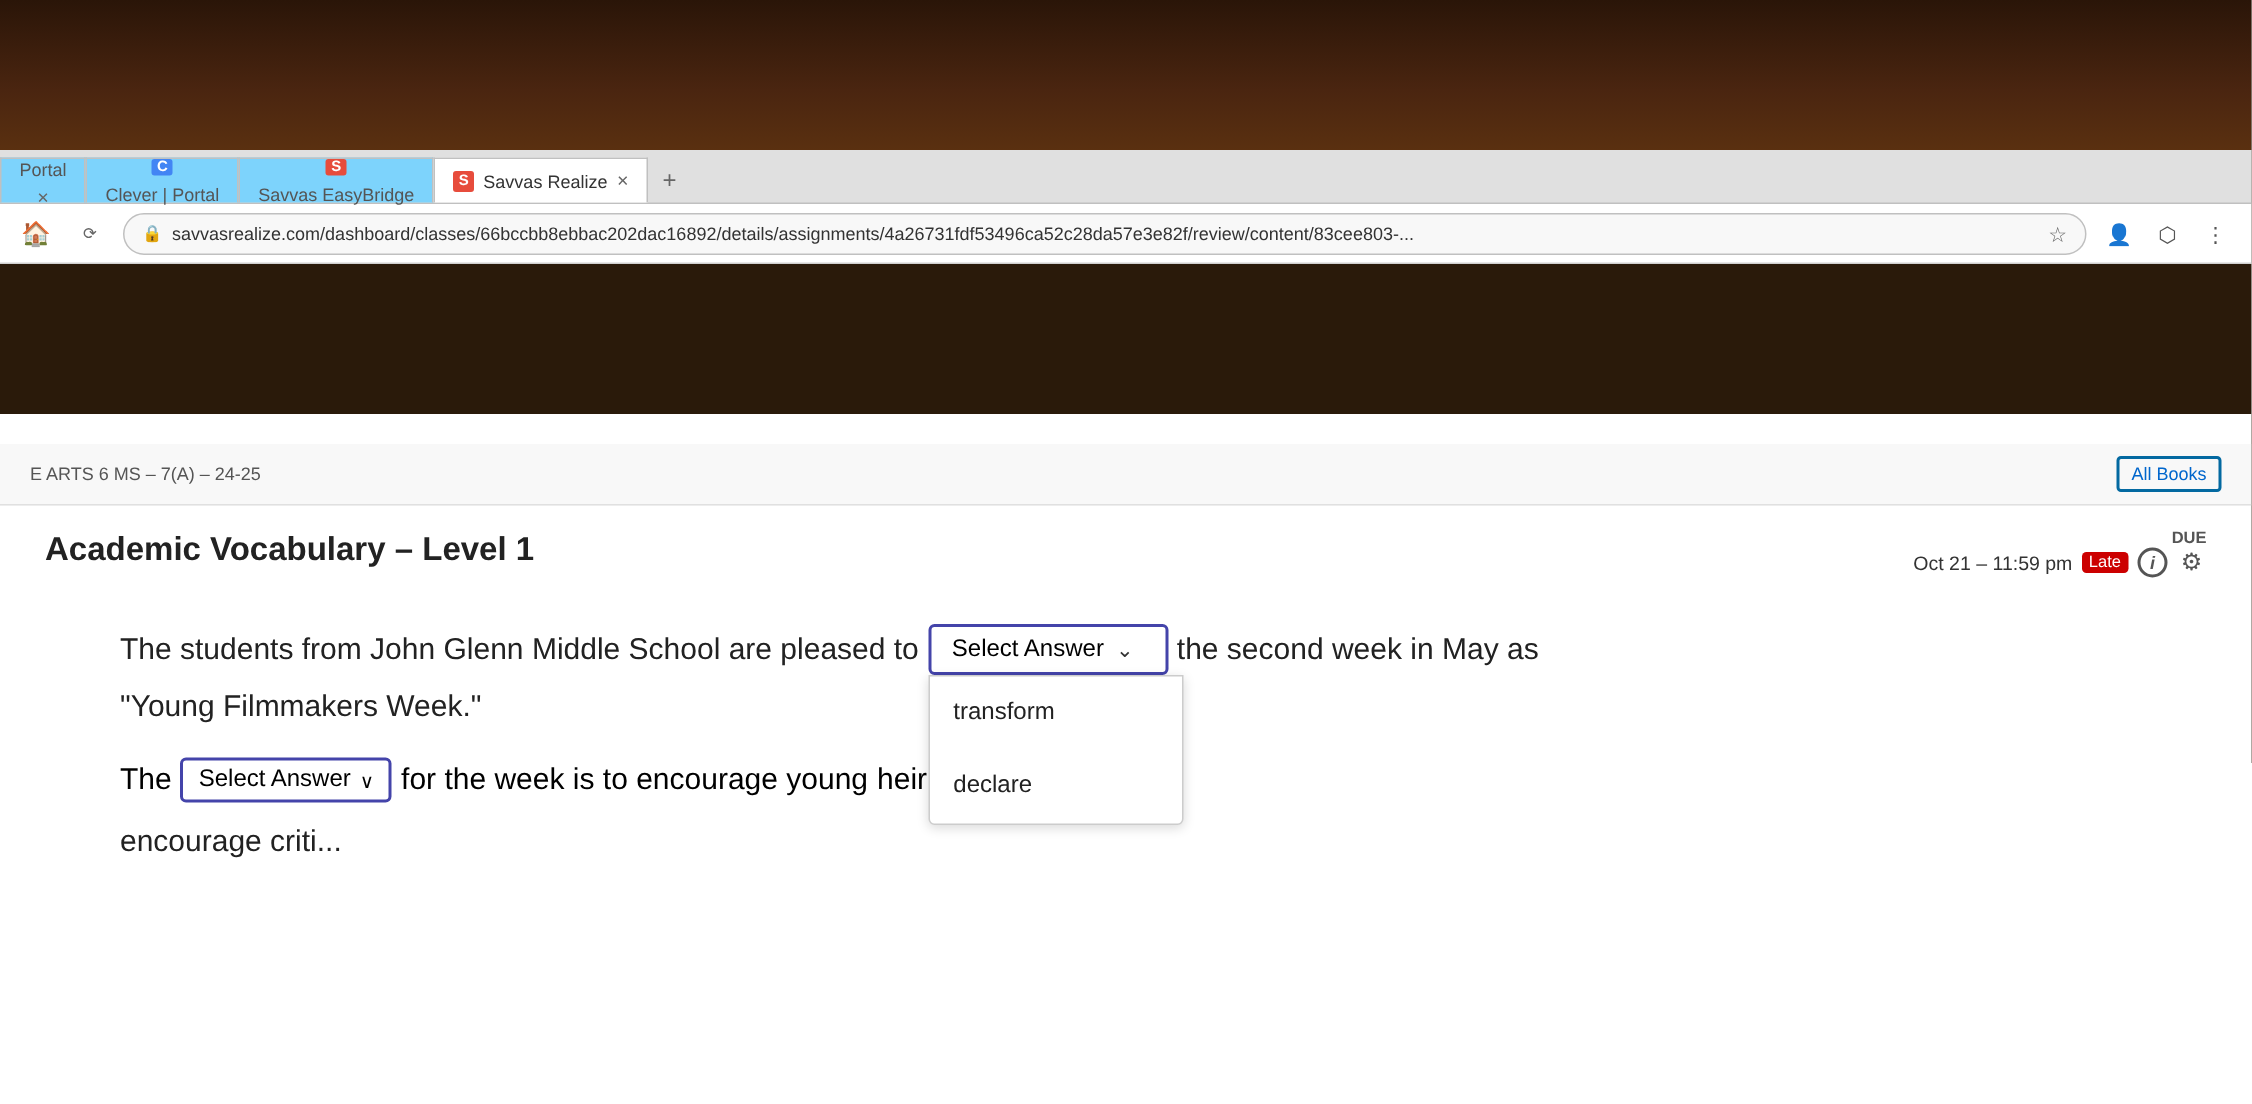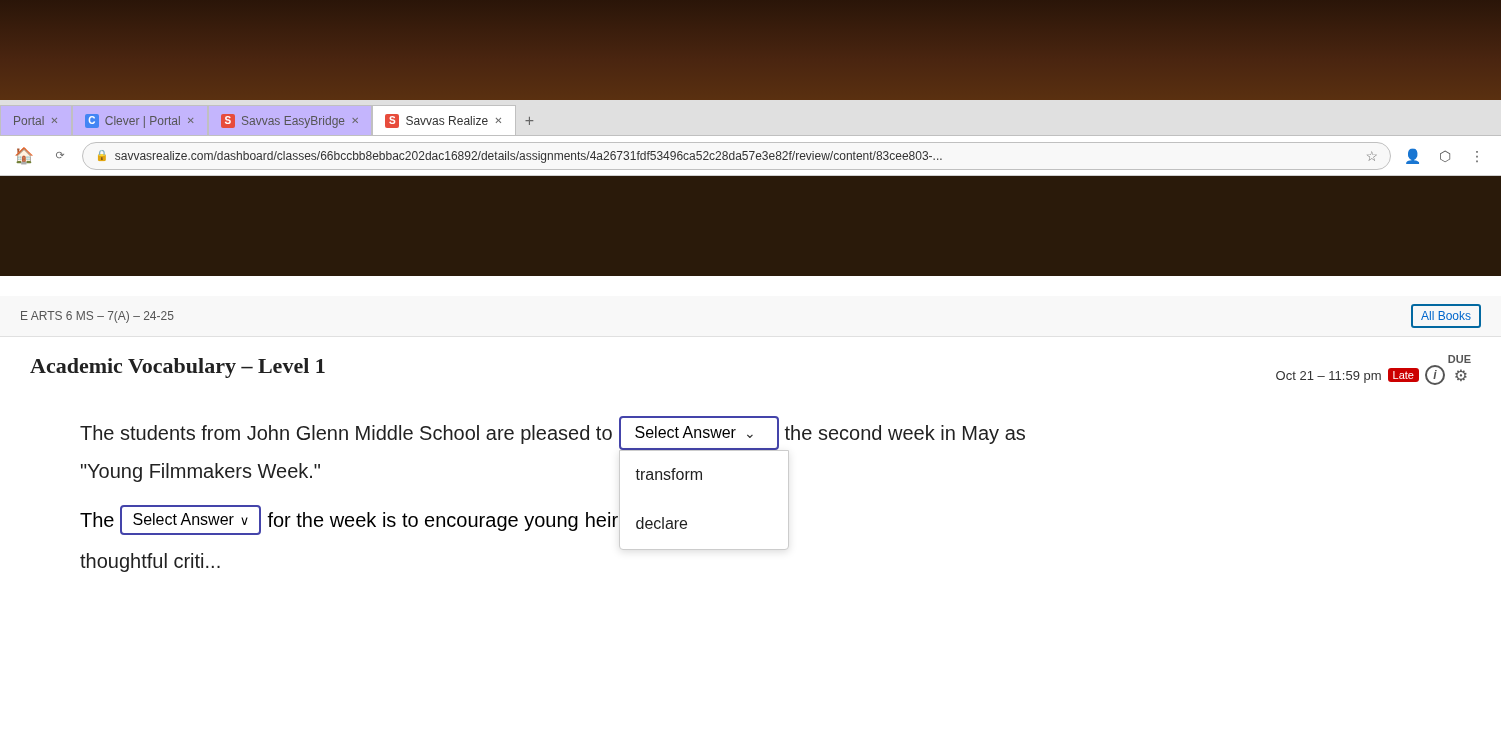--- a/index.html
+++ b/index.html
@@ -40,22 +40,23 @@
       border: 1px solid #c0c0c0;
       border-bottom: none;
       font-size: 12px;
       color: #333;
       gap: 6px;
       cursor: pointer;
       max-width: 200px;
     }
 
     .tab.inactive {
-      background: #c4b5fd;
-      color: #555;
+      background: #7dd3fc;
+      color: #555;
+      flex-direction: column;
     }
 
     .tab.active {
       background: #fff;
     }
 
     .tab-close {
       font-size: 10px;
       color: #666;
       cursor: pointer;
@@ -194,21 +195,20 @@
 
     .assignment-header {
       padding: 16px 30px 10px 30px;
       display: flex;
       align-items: flex-start;
       justify-content: space-between;
     }
 
     .assignment-title-section {
       flex: 1;
-      font-family: Liberation Serif, serif;
     }
 
     .assignment-title {
       font-size: 22px;
       font-weight: bold;
       color: #222;
     }
 
     .due-label {
       font-size: 11px;
@@ -478,17 +478,17 @@
       <button class="select-inline-btn">
         <span>Select Answer</span>
         <span class="chevron">∨</span>
       </button>
 
       <span class="sentence-text">for the week is to encourage young</span>
       <span class="sentence-text">heir work and receive</span>
     </div>
 
     <div class="sentence-block" style="margin-top: 8px;">
-      <span class="sentence-text">thoughtful criti...</span>
+      <span class="sentence-text">encourage criti...</span>
     </div>
 
   </div>
 </div>
 
 </body></html>

